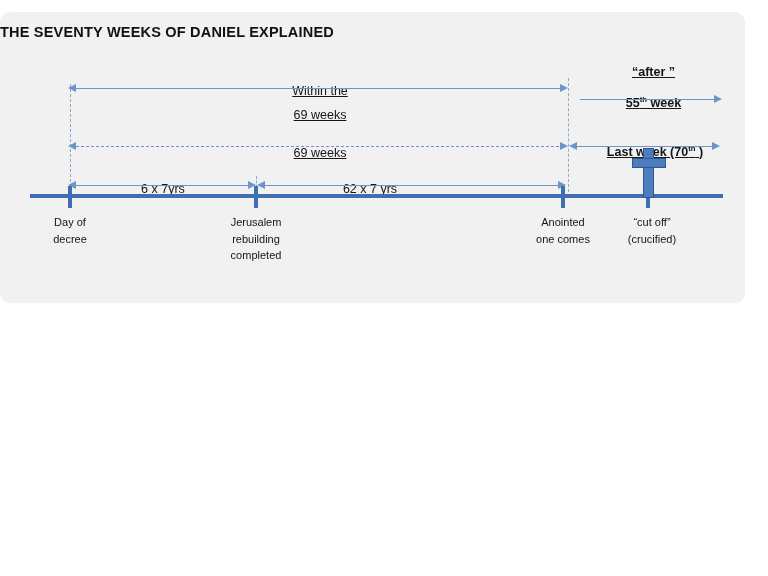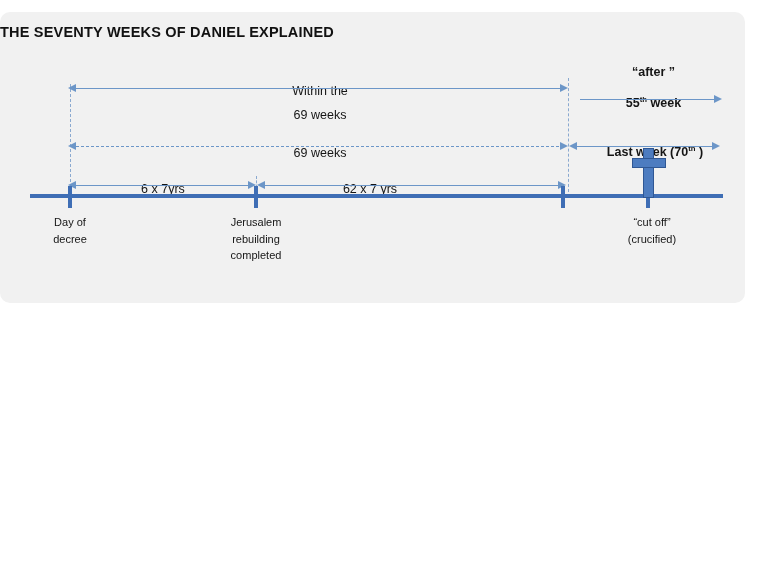--- a/index.html
+++ b/index.html
@@ -53,20 +53,21 @@
     border-right:8px solid #6c96c8;
   }
 
   .lbl{
     position:absolute;
     font-size:12.5px;
     color:#151515;
     text-align:center;
     line-height:15.5px;
     white-space:pre-line;
+    text-decoration:underline;
   }
   .lbl.b{font-weight:bold;}
 
   .evt{
     position:absolute;
     font-size:11px;
     color:#151515;
     text-align:center;
     line-height:16.5px;
     white-space:pre-line;
@@ -144,16 +145,18 @@
   <div class="tick" style="left:646px; top:186px; width:4px; height:22px;"></div>
 
   <div class="cross-v" style="left:643px; top:148px; width:9px; height:48px;"></div>
   <div class="cross-h" style="left:632px; top:158px; width:32px; height:8px;"></div>
 
   <div class="evt" style="left:20px; top:214px; width:100px;">Day of
 decree</div>
   <div class="evt" style="left:196px; top:214px; width:120px;">Jerusalem
 rebuilding
 completed</div>
+  <div class="evt" style="left:508px; top:214px; width:110px;">Anointed
+one comes</div>
   <div class="evt" style="left:600px; top:214px; width:104px;">“cut off”
 (crucified)</div>
 
 </div>
 
 </body></html>

